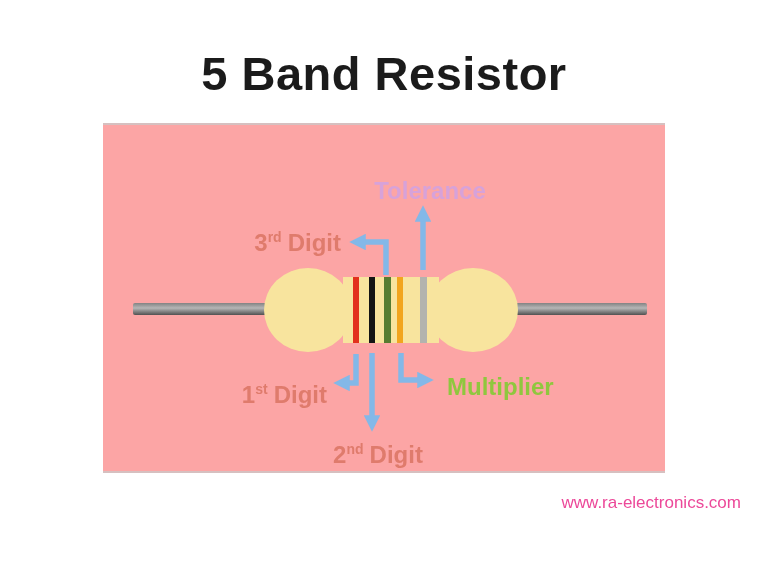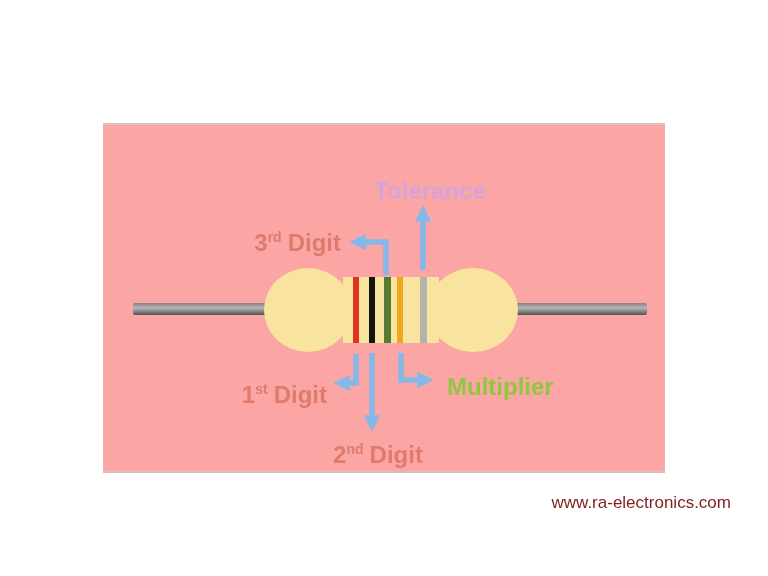--- a/index.html
+++ b/index.html
@@ -34,30 +34,31 @@
   .panel-edge-bottom { bottom: 0; }
   .panel svg { position: absolute; left: 0; top: 0; }
   .lbl {
     font-family: "Liberation Sans", sans-serif;
     font-weight: bold;
     font-size: 24px;
   }
   .sup { font-size: 14px; }
   .watermark {
     position: absolute;
-    top: 493px; right: 37px;
+    top: 493px; right: 27px;
     font-size: 17px;
-    color: #7f1d1d;
+    color: #ec4899;
   }
 </style>
 </head>
 <body>
 
 <div class="page">
 
+  <div class="title">5 Band Resistor</div>
 
   <div class="panel">
     <div class="panel-edge-top"></div>
     <div class="panel-edge-bottom"></div>
 
     <svg width="562" height="350" viewBox="0 0 562 350">
       <defs>
         <linearGradient id="wireGrad" x1="0" y1="0" x2="0" y2="1">
           <stop offset="0%" stop-color="#838383"></stop>
           <stop offset="42%" stop-color="#b6b6b6"></stop>

